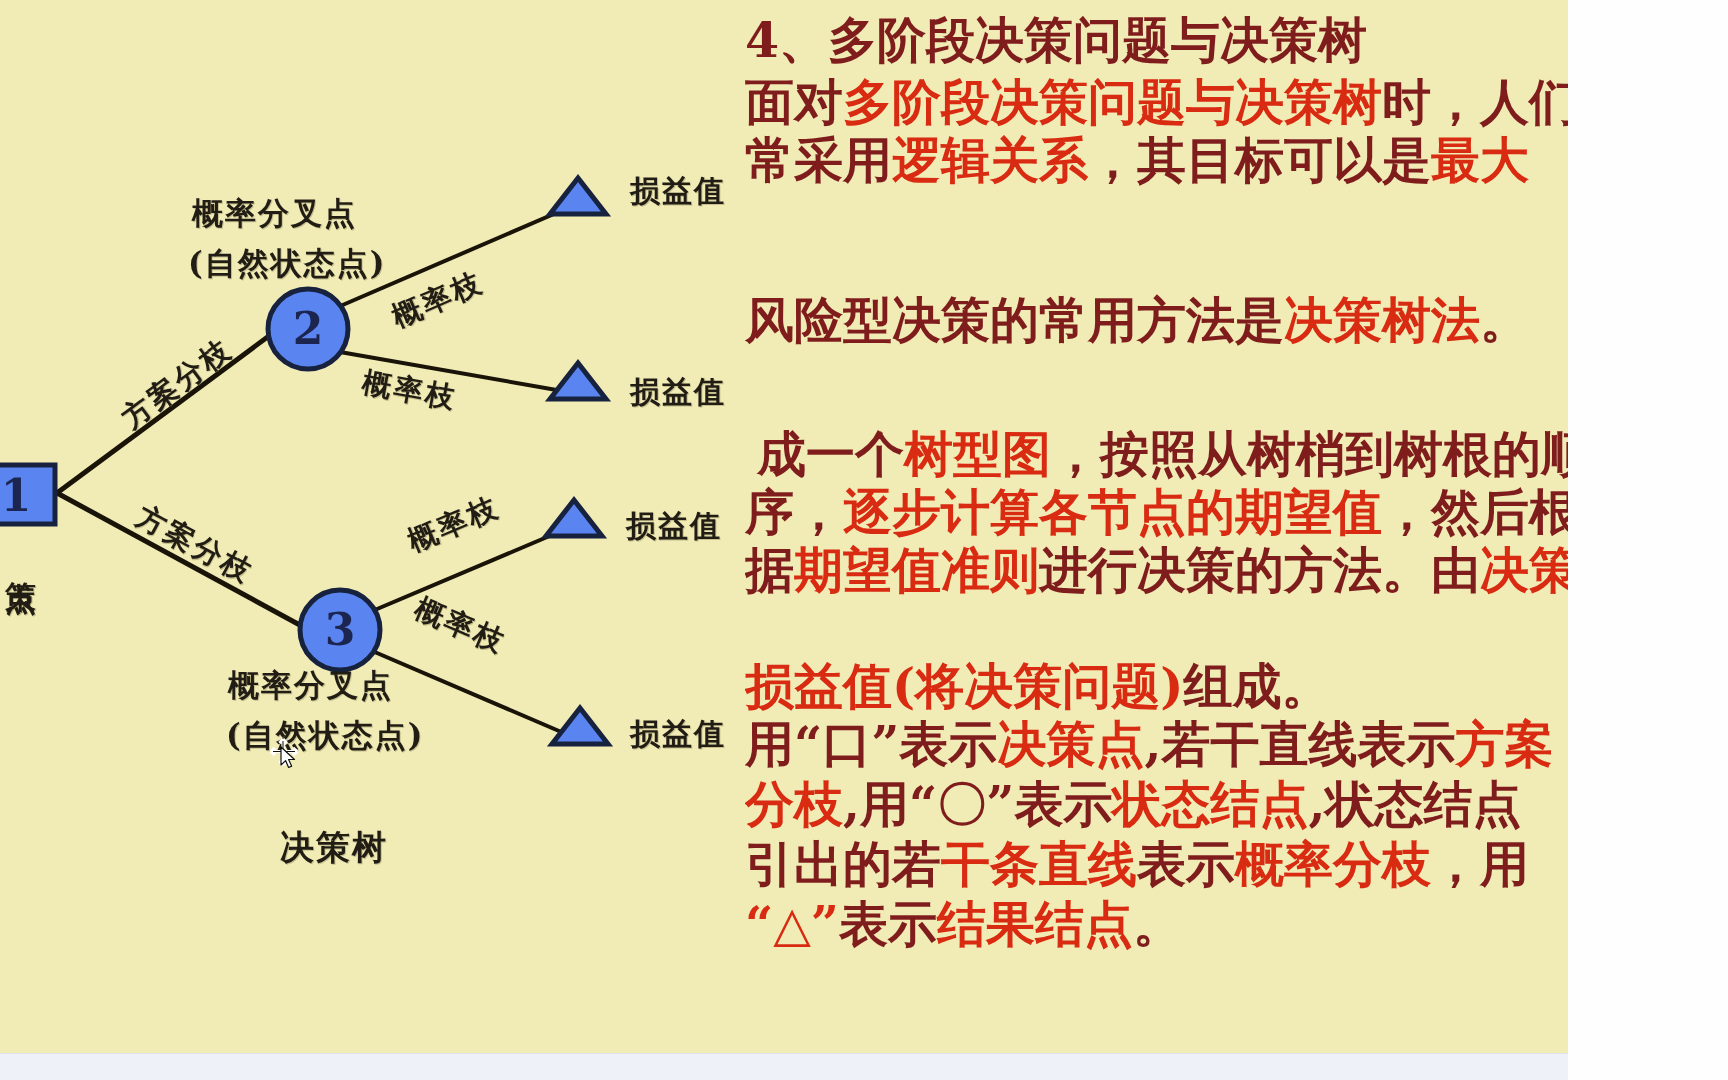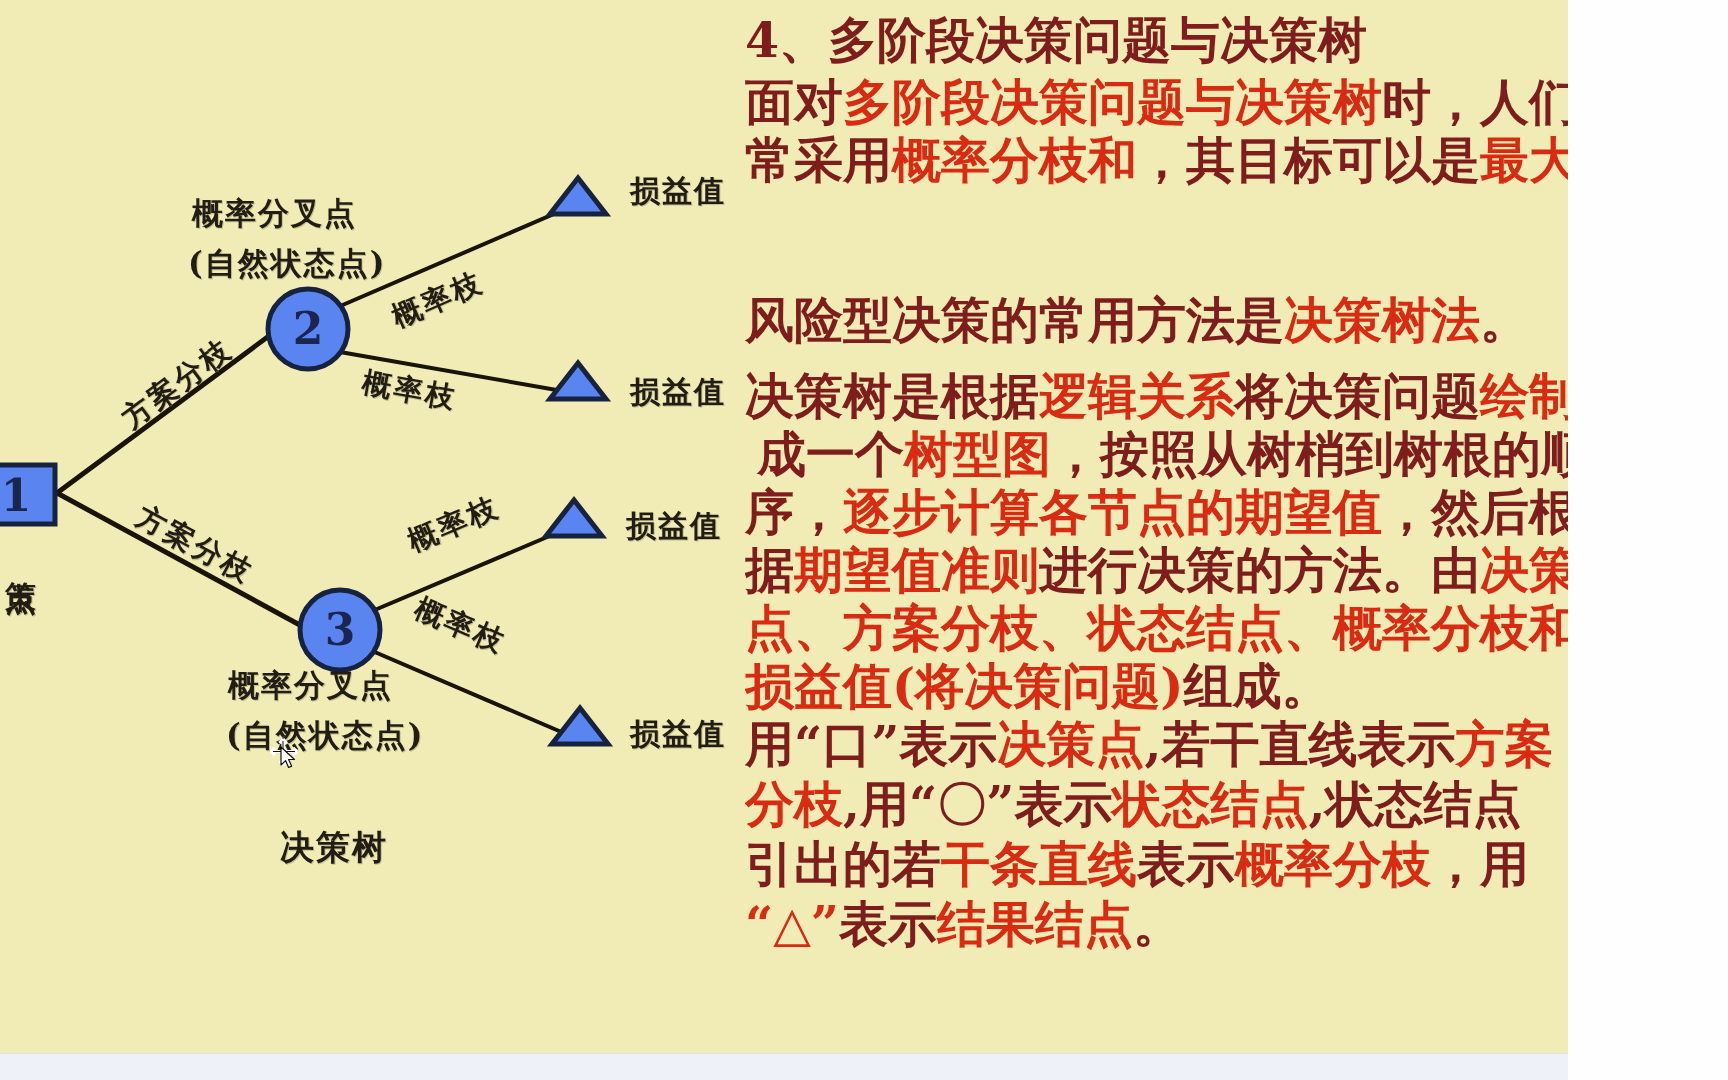--- a/index.html
+++ b/index.html
@@ -196,27 +196,25 @@
       <div class="dlabel mid" style="left:626px; top:506px;">损益值</div>
       <div class="dlabel mid" style="left:630px; top:714px;">损益值</div>
 
       <div class="dlabel big" style="left:280px; top:825px; font-size:34px;">决策树</div>
     </div>
 
     <div id="textcol">
 
     <div class="tline" style="top: 8px;"><span class="k">4、多阶段决策问题与决策树</span></div>
         <div class="tline" style="top: 70px;"><span class="k">面对</span><span class="r">多阶段决策问题与决策树</span><span class="k">时，人们经</span></div>
-        <div class="tline" style="top: 128px;"><span class="k">常采用</span><span class="r">概率分枝和</span><span class="k">，其目标可以是</span><span class="r">最大</span></div>
+        <div class="tline" style="top: 128px;"><span class="k">常采用</span><span class="r">逻辑关系</span><span class="k">，其目标可以是</span><span class="r">最大</span></div>
         <div class="tline" style="top: 288px;"><span class="k">风险型决策的常用方法是</span><span class="r">决策树法</span><span class="k">。</span></div>
-        <div class="tline" style="top: 364px;"><span class="k">决策树是根据</span><span class="r">逻辑关系</span><span class="k">将决策问题</span><span class="r">绘制</span></div>
         <div class="tline" style="top: 422px; margin-left: 12px;"><span class="k">成一个</span><span class="r">树型图</span><span class="k">，按照从树梢到树根的顺</span></div>
         <div class="tline" style="top: 480px;"><span class="k">序，</span><span class="r">逐步计算各节点的期望值</span><span class="k">，然后根</span></div>
         <div class="tline" style="top: 538px;"><span class="k">据</span><span class="r">期望值准则</span><span class="k">进行决策的方法。由</span><span class="r">决策</span></div>
-        <div class="tline" style="top: 596px;"><span class="r">点、方案分枝、状态结点、概率分枝和</span></div>
         <div class="tline" style="top: 654px;"><span class="r">损益值(将决策问题)</span><span class="k">组成。</span></div>
         <div class="tline" style="top: 712px;"><span class="k">用“口”表示</span><span class="r">决策点</span><span class="k">,若干直线表示</span><span class="r">方案</span></div>
         <div class="tline" style="top: 772px;"><span class="r">分枝</span><span class="k">,用“〇”表示</span><span class="r">状态结点</span><span class="k">,状态结点</span></div>
         <div class="tline" style="top: 832px;"><span class="k">引出的若</span><span class="r">干条直线</span><span class="k">表示</span><span class="r">概率分枝</span><span class="k">，用</span></div>
         <div class="tline" style="top: 892px;"><span class="r">“△”</span><span class="k">表示</span><span class="r">结果结点</span><span class="k">。</span></div>
       </div>
 
   </div>
 
   <svg id="cursor" viewBox="0 0 34 34" style="left: 270px; top: 738px;">

